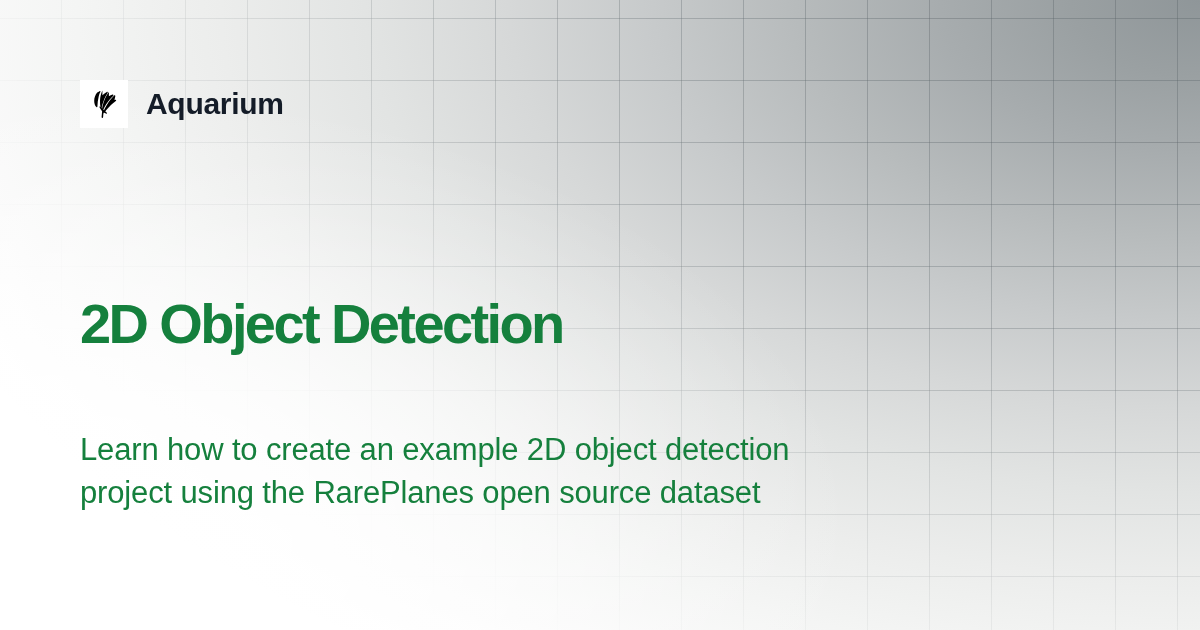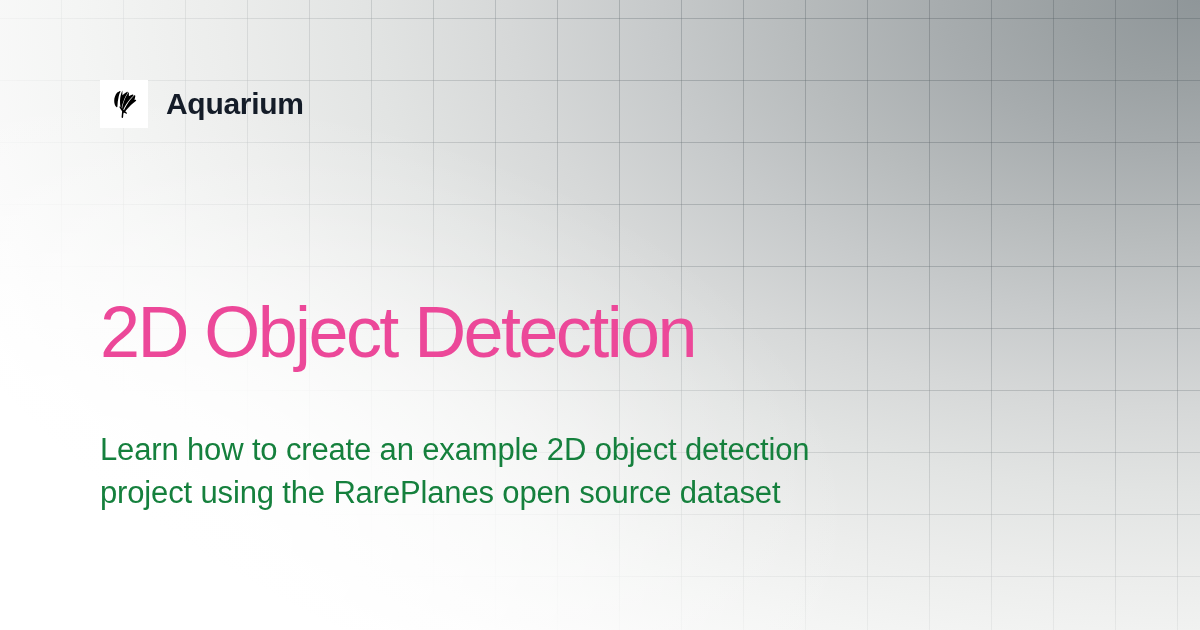--- a/index.html
+++ b/index.html
@@ -84,21 +84,20 @@
         rgba(255,255,255,0.18) 68%,
         rgba(255,255,255,0) 84%);
     pointer-events: none;
   }
 
   
 
   .content {
     position: absolute;
     inset: 0;
-    margin-left: 20px;
   }
 
   
   .brand {
     position: absolute;
     left: 80px;
     top: 80px;
     display: flex;
     align-items: center;
     gap: 18px;
@@ -121,25 +120,25 @@
     line-height: 1;
     white-space: nowrap;
   }
 
   
   .headline {
     position: absolute;
     left: 80px;
     top: 296px;
     margin: 0;
-    font-size: 72px;
-    font-weight: 400;
+    font-size: 56px;
+    font-weight: 700;
     letter-spacing: -2.6px;
     line-height: 1;
-    color: #ec4899;
+    color: #15803d;
     white-space: nowrap;
   }
 
   
   .subtitle {
     position: absolute;
     left: 80px;
     top: 428px;
     margin: 0;
     width: 730px;

